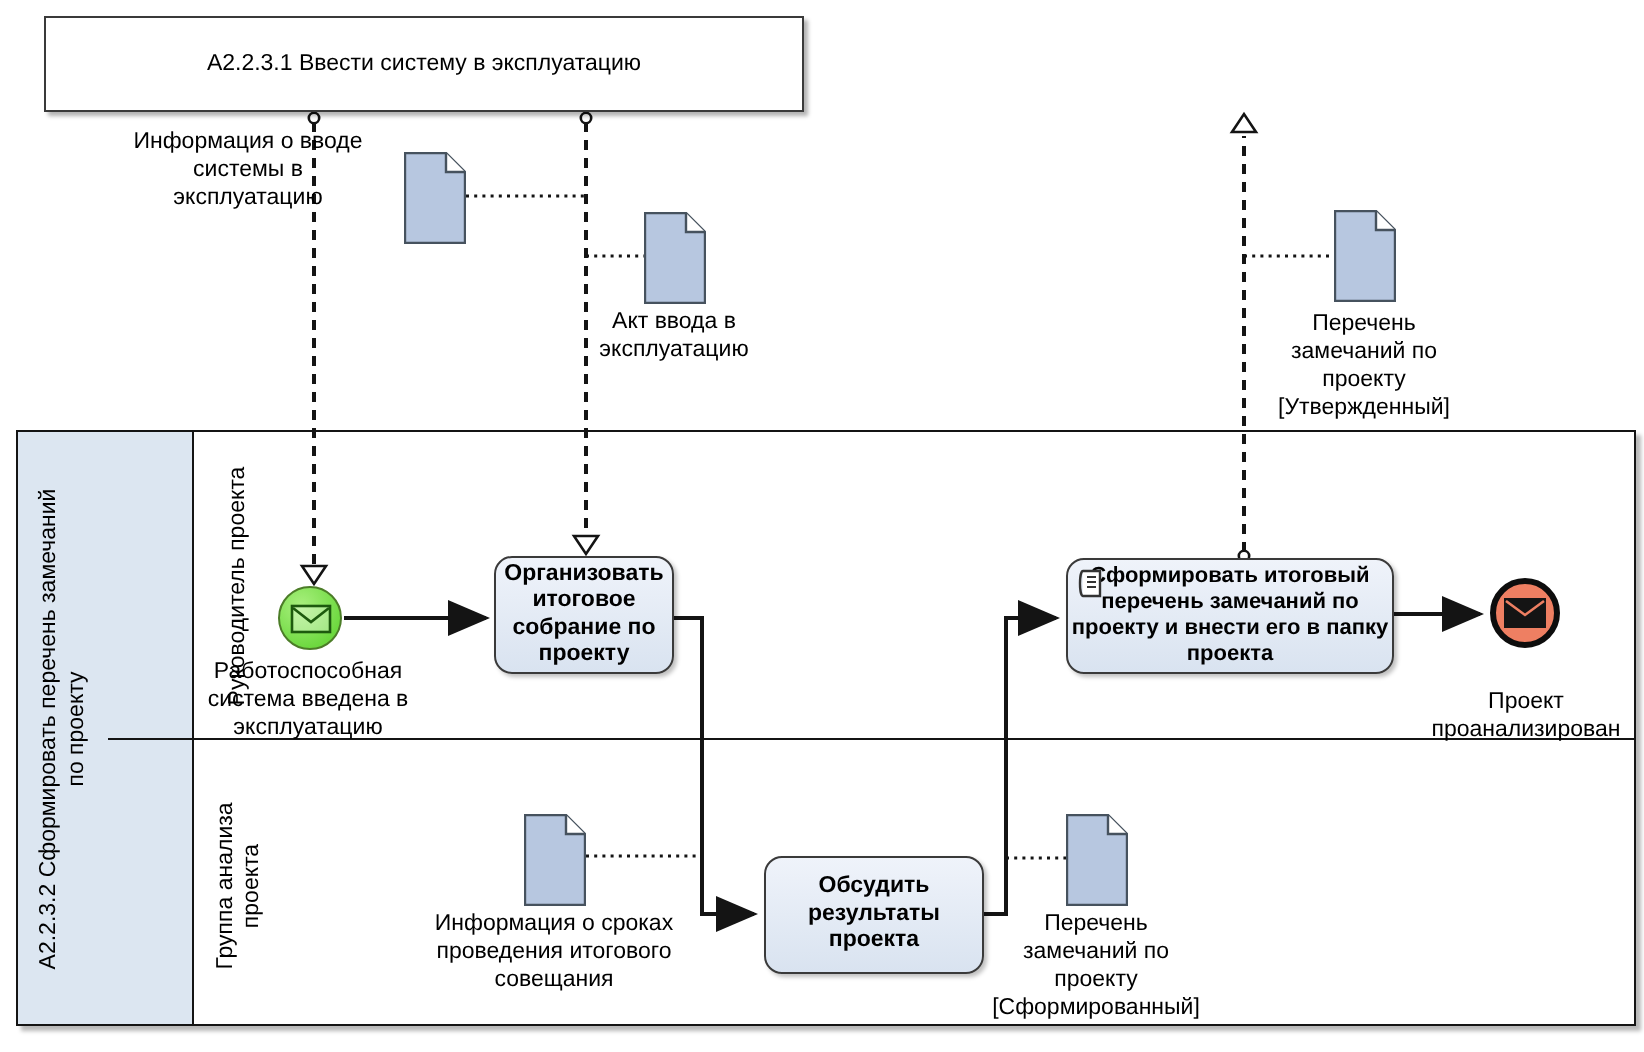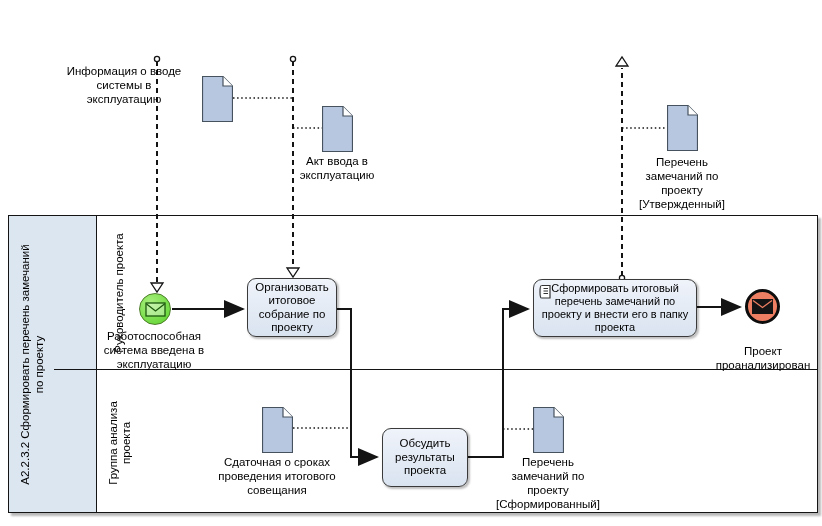--- a/index.html
+++ b/index.html
@@ -50,24 +50,25 @@
 
   
   .task {
     position:absolute; box-sizing:border-box;
     border:1.6px solid #3a3a3a; border-radius:9px;
     background:linear-gradient(180deg,#eff3fa 0%,#d9e3f0 100%);
     box-shadow:1.5px 1.5px 2px rgba(0,0,0,.25);
     display:flex; align-items:center; justify-content:center;
     text-align:center; white-space:pre-line; font-size:11.5px; line-height:13.5px;
     z-index:2;
+    font-weight:bold;
   }
   .task.t1 { left:247px; top:278px; width:90px;  height:59px; }
   .task.t2 { left:533px; top:279px; width:164px; height:58px; font-size:11px; line-height:13px; }
-  .task.t3 { left:382px; top:428px; width:86px;  height:59px; }
+  .task.t3 { left:382px; top:428px; width:110px;  height:59px; }
   .task-marker { position:absolute; left:4px; top:4px; }
 
   
   .event { position:absolute; border-radius:50%; box-sizing:border-box; z-index:2; }
   .event.start {
     left:139px; top:293px; width:32px; height:32px;
     background:radial-gradient(circle at 35% 30%, #a9f07e 0%, #6cd83e 75%);
     border:1.3px solid #4c7d28;
   }
   .event.end {
@@ -144,20 +145,21 @@
 
     <g stroke="#141414" stroke-width="1.5" fill="none" stroke-dasharray="1.5,2.6">
       <path d="M233,98 H293"></path>
       <path d="M293,128 H322"></path>
       <path d="M622,128 H667"></path>
       <path d="M293,428 H351"></path>
       <path d="M503,429 H533"></path>
     </g>
   </svg>
 
+  <div class="ext-box b1">А2.2.3.1 Ввести систему в эксплуатацию</div>
 
   <div class="task t1">Организовать
 итоговое
 собрание по
 проекту</div>
   <div class="task t2">
     <svg class="task-marker" width="14" height="16" viewBox="0 0 14 16">
       <path d="M3.5,1.5 H12 V14 H3.5" fill="#ffffff" stroke="#333" stroke-width="1.2"></path>
       <path d="M3.5,1.5 C1.5,1.5 1.5,14 3.5,14" fill="none" stroke="#333" stroke-width="1.2"></path>
       <path d="M5.5,4.5 H10 M5.5,7 H10 M5.5,9.5 H10" stroke="#333" stroke-width="1"></path>
@@ -222,21 +224,21 @@
 эксплуатацию</div>
   <div class="node-label lbl-perechen-utv">Перечень
 замечаний по
 проекту
 [Утвержденный]</div>
   <div class="node-label lbl-start">Работоспособная
 система введена в
 эксплуатацию</div>
   <div class="node-label lbl-end">Проект
 проанализирован</div>
-  <div class="node-label lbl-info-sroki">Сдаточная о сроках
+  <div class="node-label lbl-info-sroki">Информация о сроках
 проведения итогового
 совещания</div>
   <div class="node-label lbl-perechen-sform">Перечень
 замечаний по
 проекту
 [Сформированный]</div>
 
 </div>
 
 </body></html>

